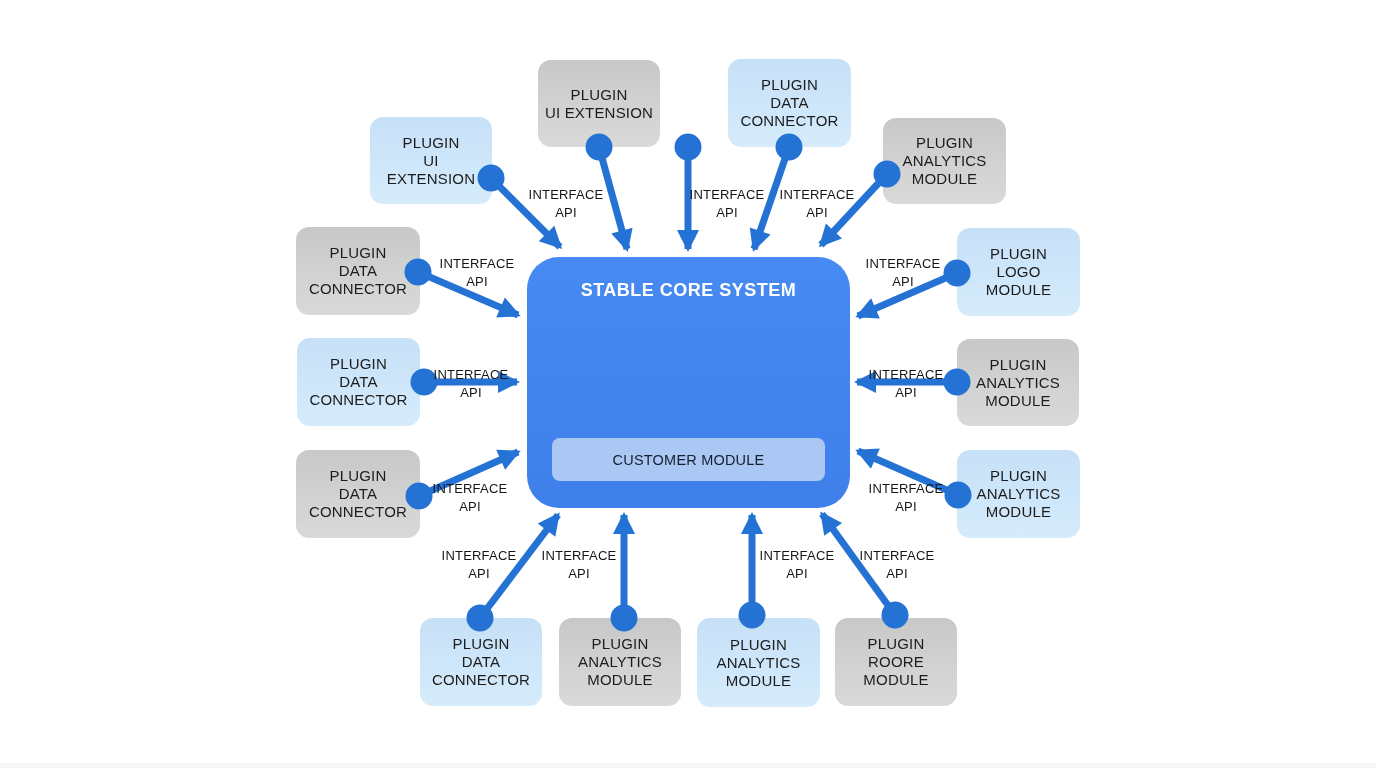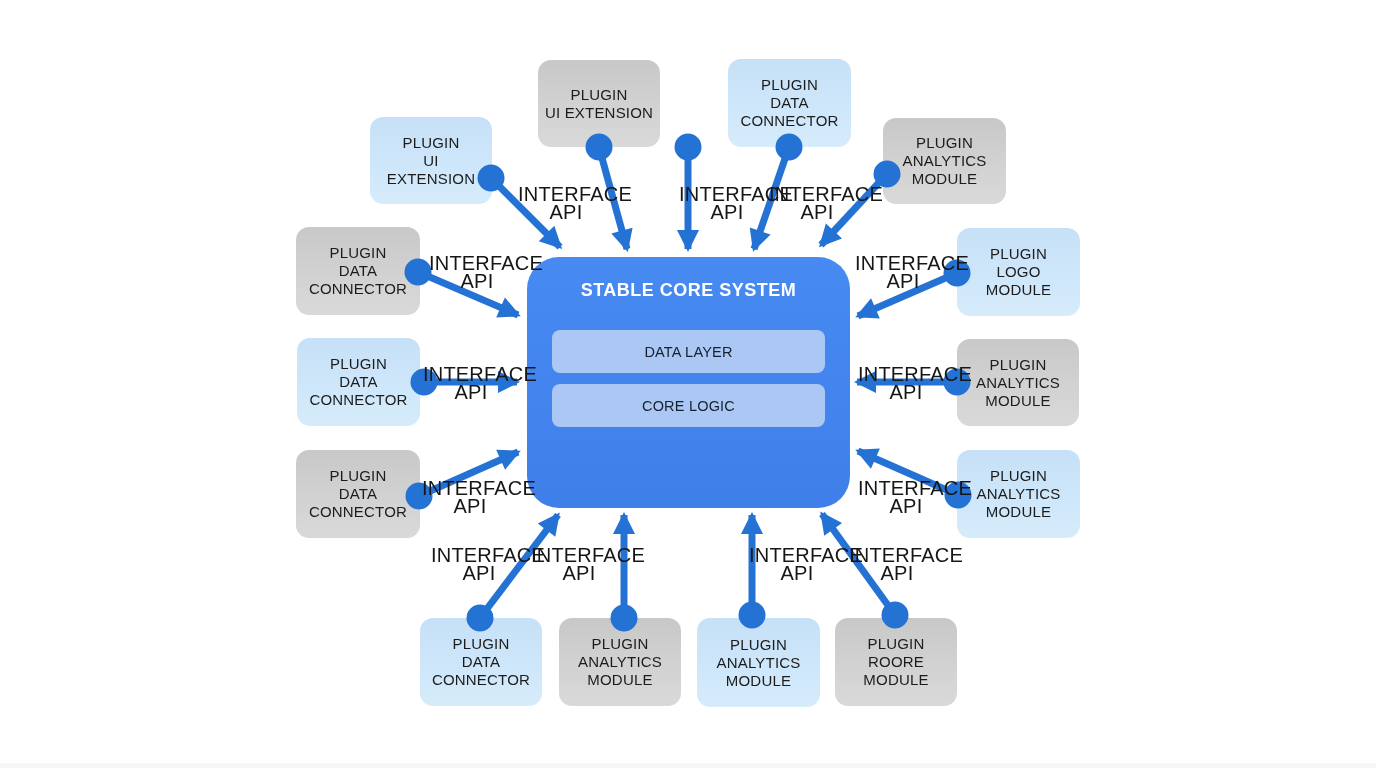--- a/index.html
+++ b/index.html
@@ -68,21 +68,21 @@
   }
   .layer-1 { top: 73px; }
   .layer-2 { top: 127px; }
   .layer-3 { top: 181px; }
   .api-label {
     position: absolute;
     width: 96px;
     z-index: 3;
     text-align: center;
     white-space: pre-line;
-    font-size: 20px;
+    font-size: 13px;
     font-weight: 500;
     line-height: 17.5px;
     letter-spacing: 0.2px;
     color: #161616;
   }
   .bottom-strip {
     position: absolute;
     left: 0; bottom: 0;
     width: 100%; height: 5px;
     background: #f6f6f6;
@@ -171,22 +171,21 @@
 MODULE</div>
   <div class="plugin blue" style="left:697px; top:618px; width:123px; height:89px;">PLUGIN
 ANALYTICS
 MODULE</div>
   <div class="plugin gray" style="left:835px; top:618px; width:122px; height:88px;">PLUGIN
 ROORE
 MODULE</div>
 
   <div class="core">
     <div class="core-title">STABLE CORE SYSTEM</div>
-    <div class="layer layer-1">DATA LAYER</div>
-    <div class="layer layer-2">CORE LOGIC</div>
+    <div class="layer layer-3">CUSTOMER MODULE</div>
   </div>
 
   <div class="api-label" style="left:518px; top:186px;">INTERFACE
 API</div>
   <div class="api-label" style="left:679px; top:186px;">INTERFACE
 API</div>
   <div class="api-label" style="left:769px; top:186px;">INTERFACE
 API</div>
   <div class="api-label" style="left:429px; top:255px;">INTERFACE
 API</div>

